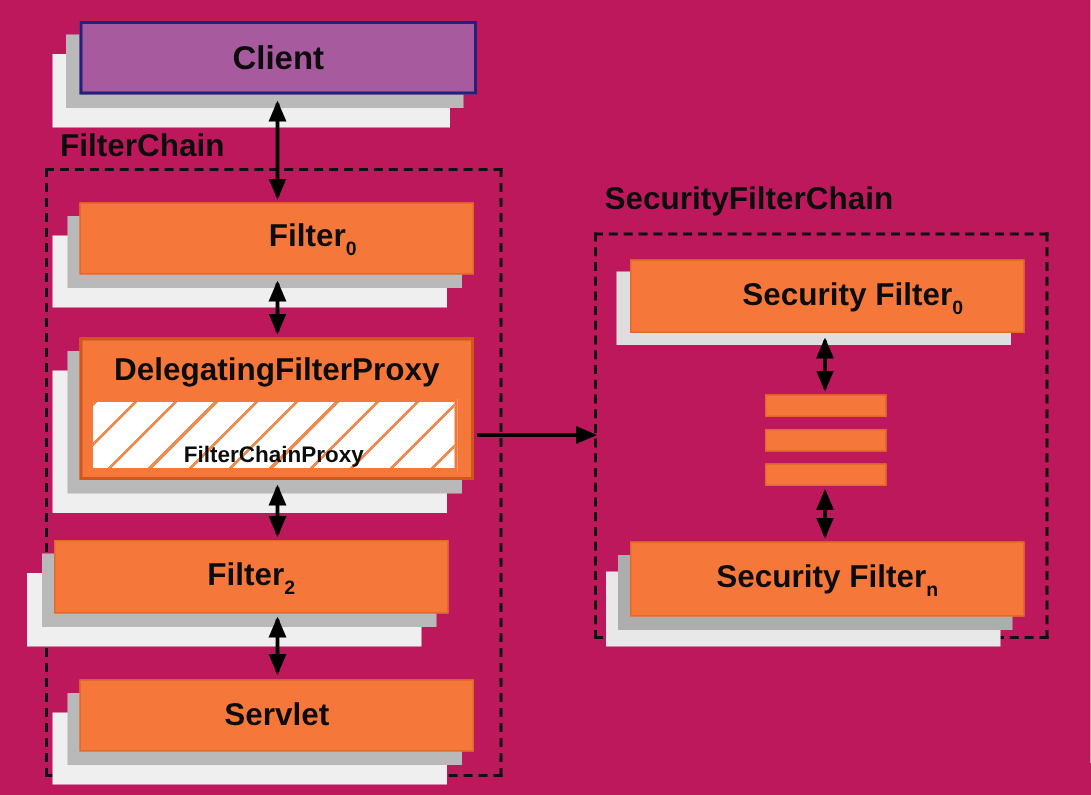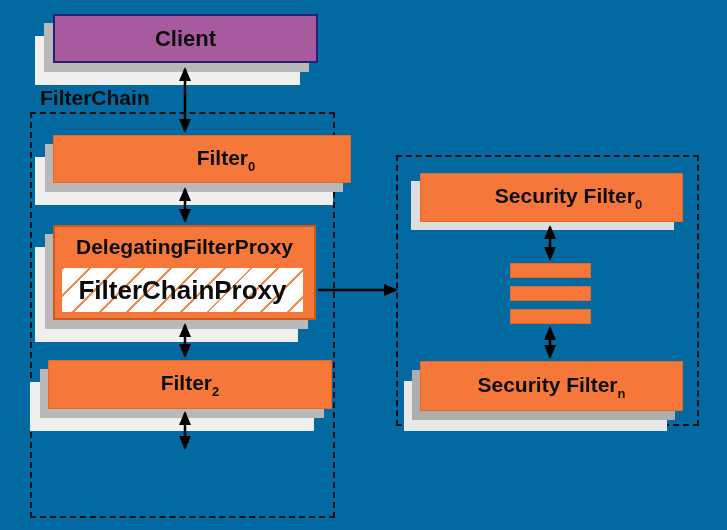--- a/index.html
+++ b/index.html
@@ -1,19 +1,19 @@
 <!DOCTYPE html>
 <html style="--orange: #f5783a; --orange-border: #de6b28; --orange-dark: #d0571c; --hatch: #f08a4e; --purple: #a85a9f; --navy: #22227a; --shadow: #b9b9b9; --shadow2: #efefef;"><head>
 <meta charset="utf-8">
 <style>
   html,body{margin:0;padding:0;background:#ffffff;}
   #stage{
     position:relative;
     width:727px;height:530px;
-    background:#0369a1;
+    background:#be185d;
     font-family:"Liberation Sans", sans-serif;
     overflow:hidden;
   }
   .box{
     position:absolute;
     display:flex;align-items:center;justify-content:center;
     font-weight:bold;font-size:21px;color:#0c0c0c;
     box-sizing:border-box;
   }
   .orange{
@@ -34,22 +34,22 @@
   }
   .dfp-label{
     position:absolute;left:0;top:0;width:100%;height:40px;
     display:flex;align-items:center;justify-content:center;
   }
   .fcp{
     position:absolute;left:5px;top:39px;width:245px;height:48px;
     background:#ffffff;
     background-image:repeating-linear-gradient(135deg, var(--hatch) 0px, var(--hatch) 2px, transparent 2px, transparent 19px);
     border:2px solid var(--orange);
-    display:flex;align-items:center;justify-content:center;
-    font-weight:bold;font-size:26px;color:#0c0c0c;
+    display:flex;align-items:flex-end;justify-content:center;
+    font-weight:bold;font-size:15px;color:#0c0c0c;
     box-sizing:border-box;
   }
   .dashed{
     position:absolute;
     border:2px dashed #111111;
     box-sizing:border-box;
     background:transparent;
   }
   .chain-title{
     position:absolute;
@@ -81,36 +81,40 @@
 
 <div id="stage">
 
   <div class="box client" style="left:53px;top:14px;width:265px;height:49px;">
     <span>Client</span>
   </div>
 
   <div class="chain-title" style="left:28px;top:86px;">FilterChain</div>
   <div class="dashed" style="left:30px;top:112px;width:305px;height:406px;"></div>
 
-  <div class="box orange" style="left:53px;top:135px;width:298px;height:48px;padding-left:48px;">
+  <div class="box orange" style="left:53px;top:135px;width:263px;height:48px;padding-left:48px;">
     <span><span>Filter</span><span class="sub">0</span></span>
   </div>
 
   <div class="box dfp" style="left:53px;top:225px;width:263px;height:95px;">
     <div class="dfp-label">DelegatingFilterProxy</div>
     <div class="fcp">
       <span>FilterChainProxy</span>
     </div>
   </div>
 
-  <div class="box orange" style="left:48px;top:360px;width:284px;height:49px;">
+  <div class="box orange" style="left:36px;top:360px;width:263px;height:49px;">
     <span><span>Filter</span><span class="sub">2</span></span>
   </div>
 
+  <div class="box orange" style="left:53px;top:453px;width:263px;height:48px;">
+    <span>Servlet</span>
+  </div>
 
+  <div class="chain-title" style="left:391px;top:121px;">SecurityFilterChain</div>
   <div class="dashed" style="left:396px;top:155px;width:303px;height:271px;"></div>
 
   <div class="box orange sf0" style="left:420px;top:173px;width:263px;height:49px;padding-left:34px;">
     <span><span>Security Filter</span><span class="sub">0</span></span>
   </div>
 
   <div class="bar" style="left:510px;top:263px;"></div>
   <div class="bar" style="left:510px;top:286px;"></div>
   <div class="bar" style="left:510px;top:309px;"></div>
 

